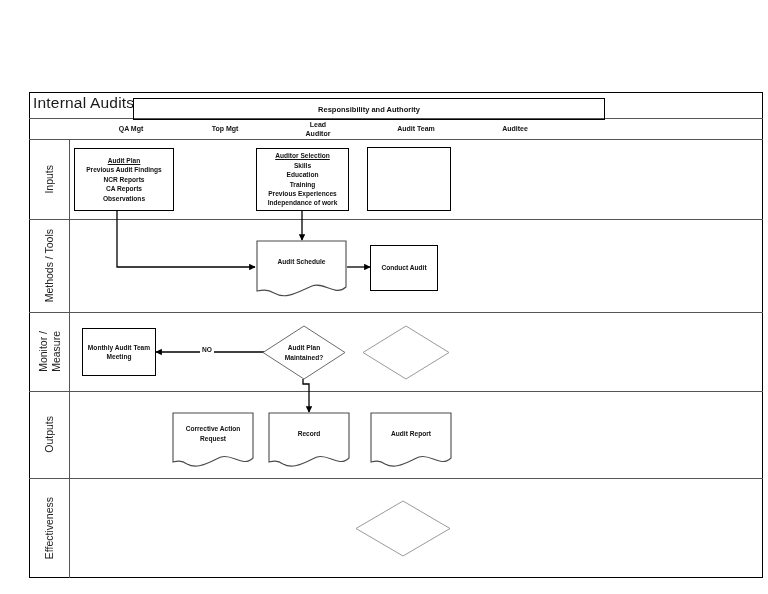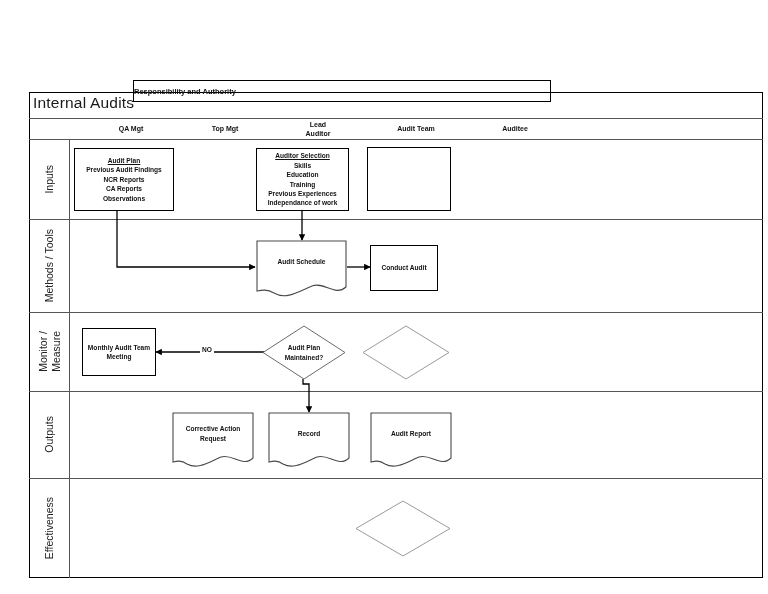--- a/index.html
+++ b/index.html
@@ -42,28 +42,28 @@
     left: 33px;
     top: 94px;
     font-size: 15.5px;
     color: #1a1a1a;
     letter-spacing: 0.2px;
     white-space: nowrap;
   }
   .resp-box {
     position: absolute;
     left: 133px;
-    top: 80px;
-    width: 418px;
+    top: 98px;
+    width: 472px;
     height: 22px;
     border: 1.2px solid #000;
     box-sizing: border-box;
     display: flex;
     align-items: center;
-    justify-content: flex-start;
+    justify-content: center;
   }
   .resp-box span {
     font-size: 7.5px;
     font-weight: bold;
     color: #111;
   }
 
   
   .colhdr-band {
     position: absolute;

